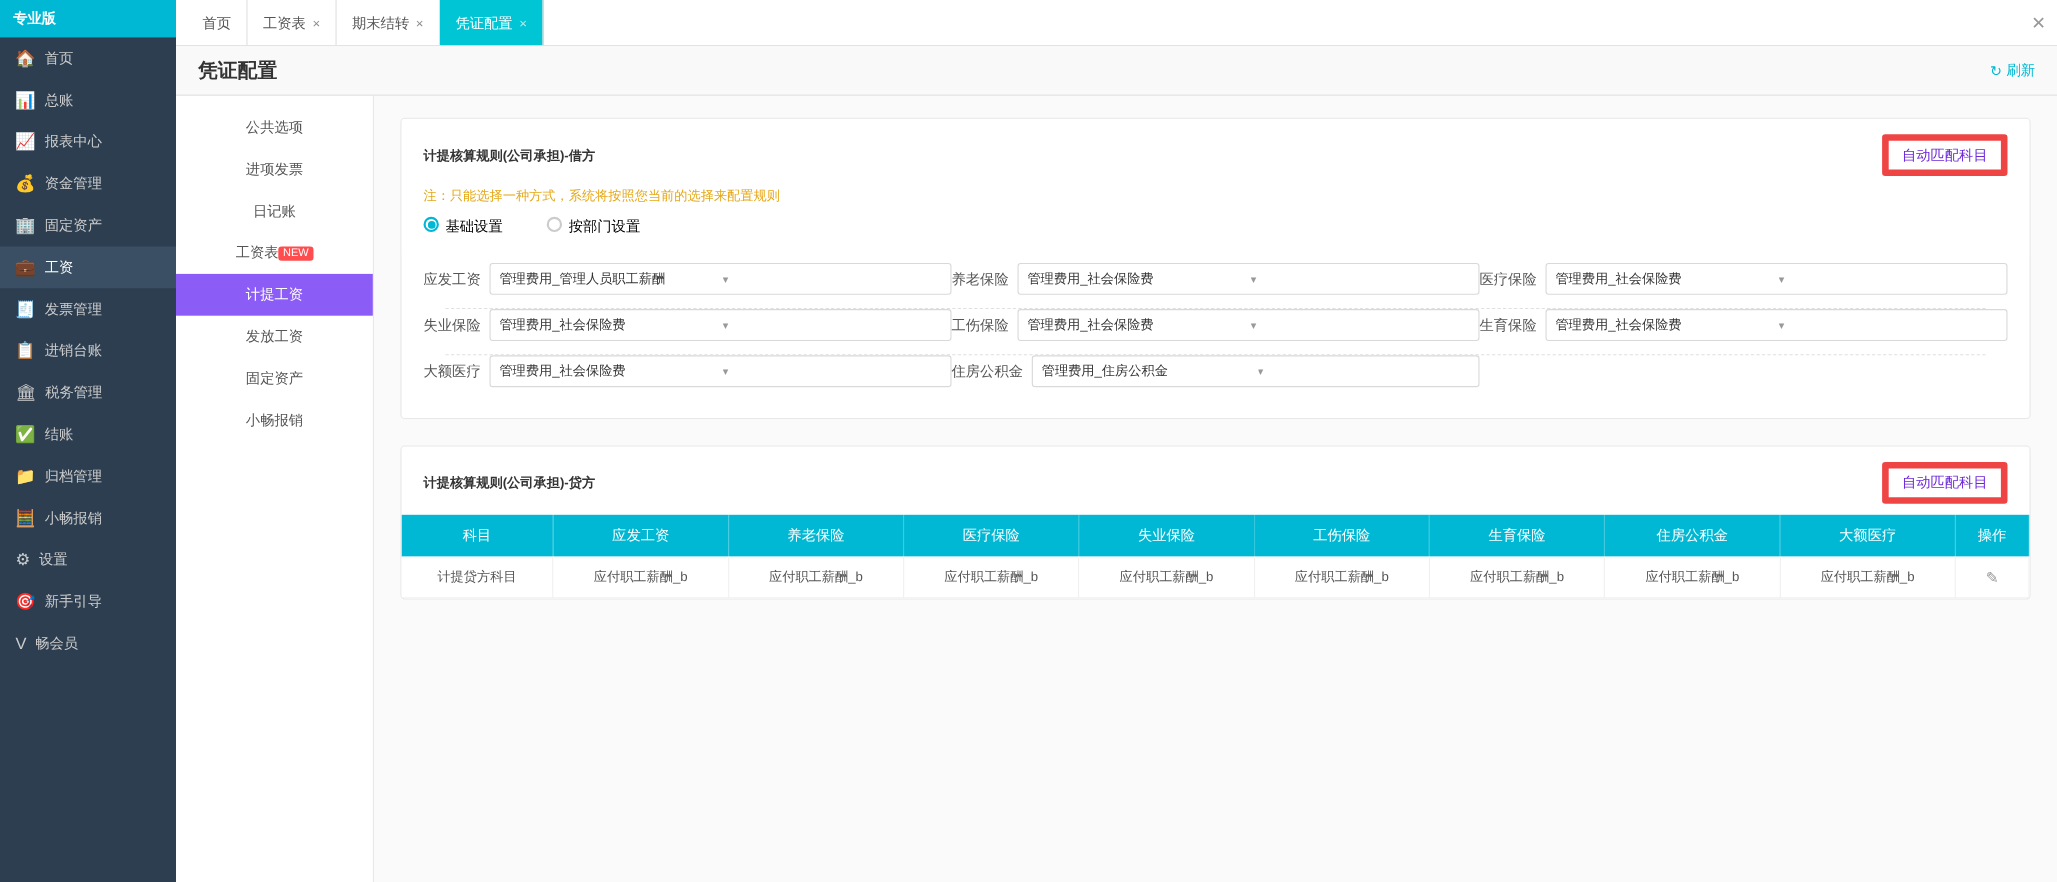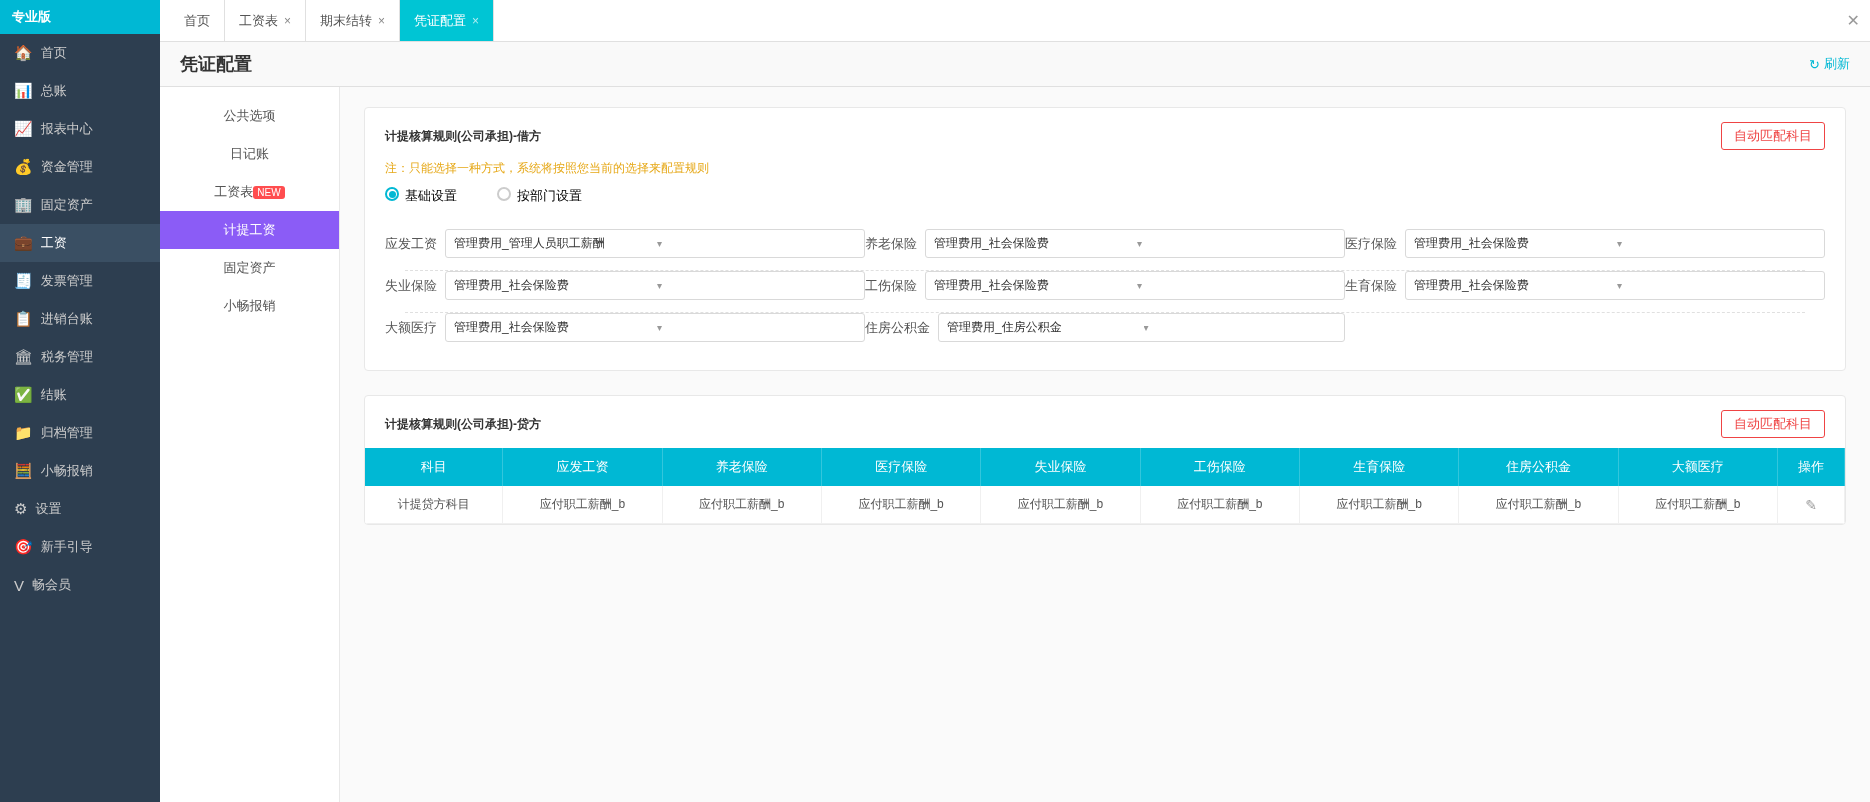--- a/index.html
+++ b/index.html
@@ -171,22 +171,22 @@
       align-items: center;
       justify-content: space-between;
       padding: 14px 20px 10px;
     }
     .section-title {
       font-size: 12px;
       font-weight: bold;
       color: #333;
     }
     .auto-match-btn {
-      border: 1px solid #ef4444;
-      color: #ef4444;
+      border: 6px solid #ef4444;
+      color: #6d28d9;
       background: #fff;
       padding: 4px 12px;
       border-radius: 3px;
       cursor: pointer;
       font-size: 13px;
     }
 
     .notice-text {
       color: #e6a817;
       font-size: 12px;
@@ -419,28 +419,34 @@
   </div>
 
   <div class="content-layout">
 
     <div class="sub-nav">
       <div id="sub-nav-items">
           <div class="sub-nav-item">
             <span>公共选项</span>
           </div>
           <div class="sub-nav-item">
+            <span>进项发票</span>
+          </div>
+          <div class="sub-nav-item">
             <span>日记账</span>
           </div>
           <div class="sub-nav-item">
             <span>工资表</span>
             <span class="new-badge">NEW</span>
           </div>
           <div class="sub-nav-item active">
             <span>计提工资</span>
+          </div>
+          <div class="sub-nav-item">
+            <span>发放工资</span>
           </div>
           <div class="sub-nav-item">
             <span>固定资产</span>
           </div>
           <div class="sub-nav-item">
             <span>小畅报销</span>
           </div>
         </div>
     </div>
 

